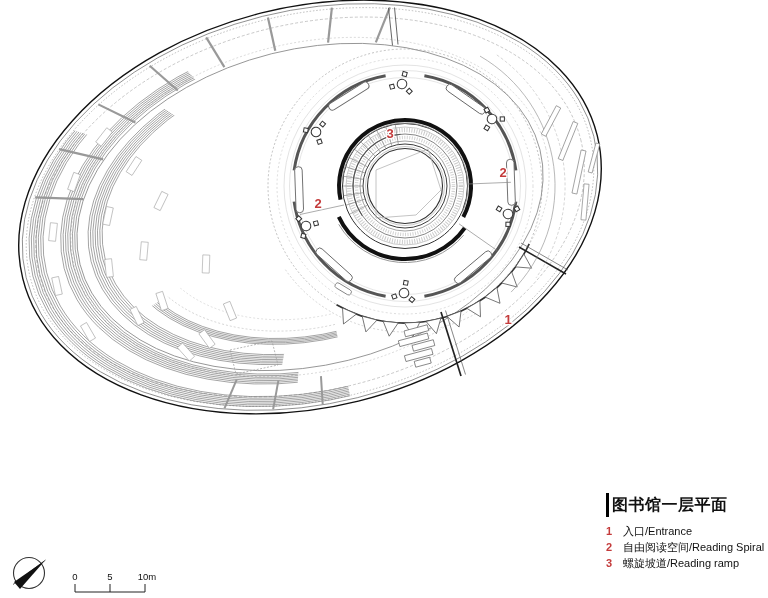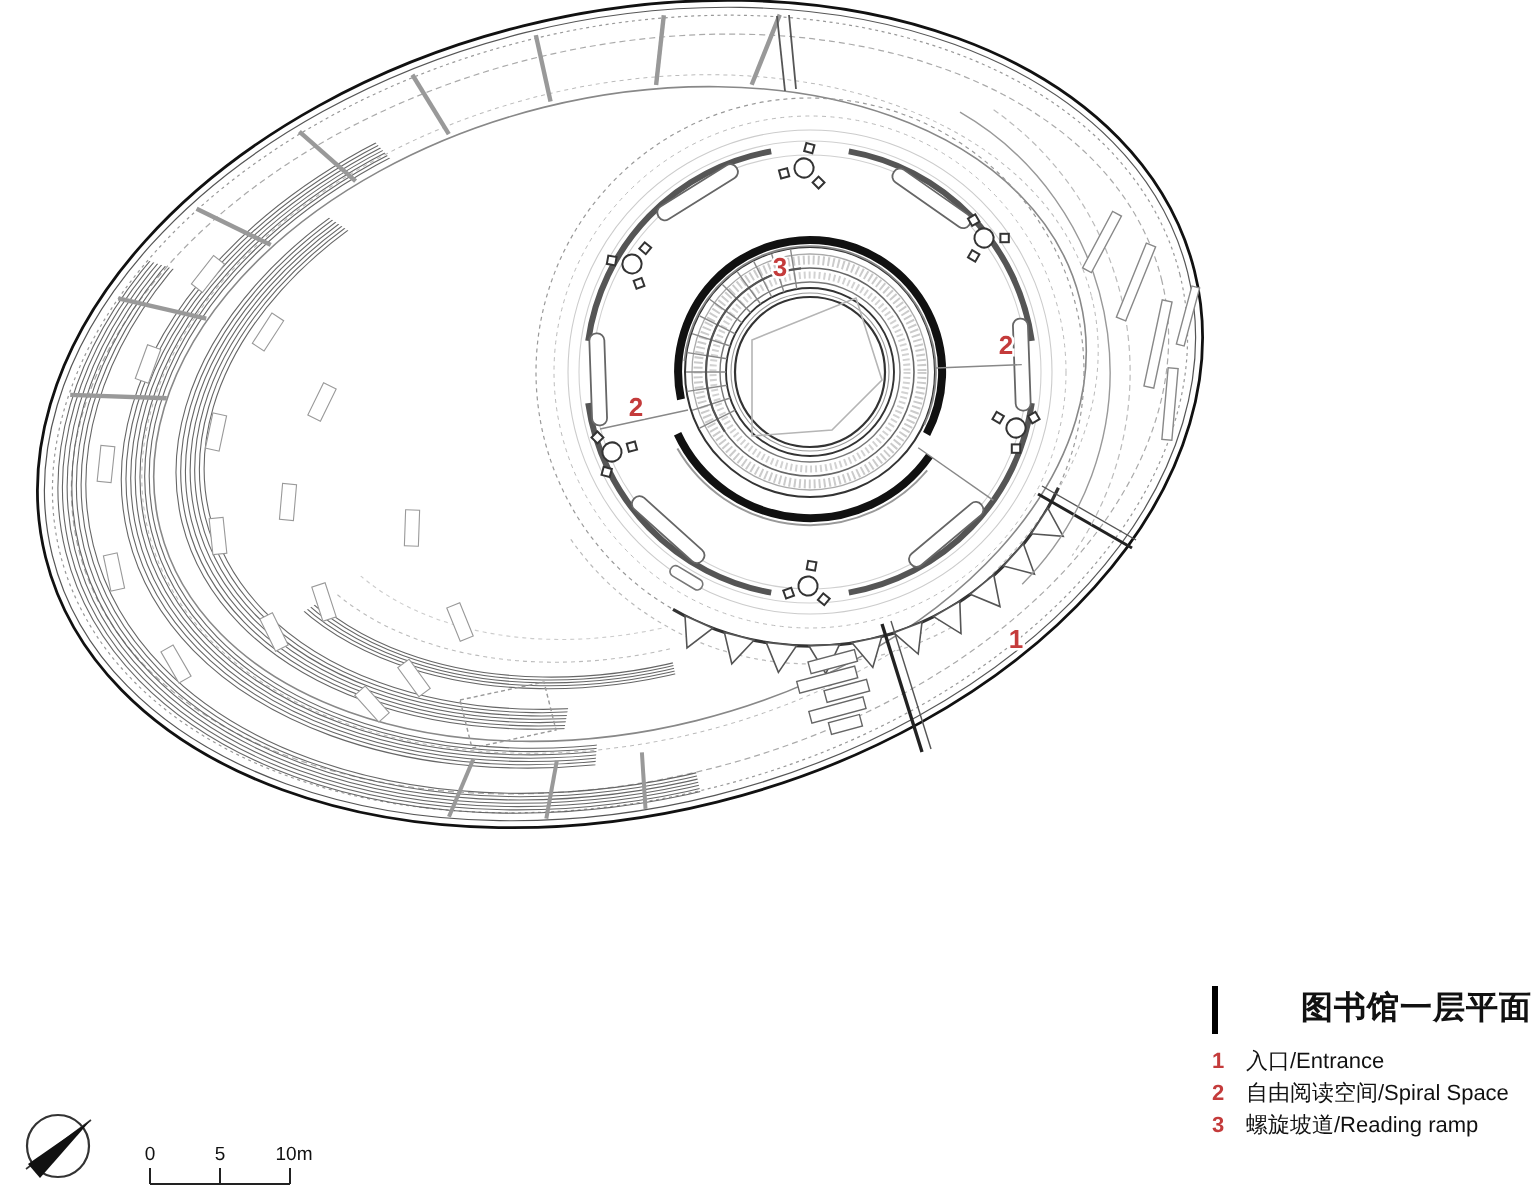--- a/index.html
+++ b/index.html
@@ -1,21 +1,21 @@
 <!DOCTYPE html>
 <html style="--accent: #c43b3b;"><head>
 <meta charset="utf-8">
 <style>
   html,body{margin:0;padding:0;background:#fff;}
   .stage{position:relative;width:768px;height:598px;background:#fff;overflow:hidden;
          font-family:"Liberation Sans",sans-serif;}
   .plan-svg{position:absolute;left:0;top:0;}
   .legend{position:absolute;left:606px;top:493px;width:160px;color:#111;}
-  .legend-title{border-left:3.5px solid #000;padding-left:19px;font-size:16px;
-                font-weight:bold;letter-spacing:.5px;line-height:24px;height:24px;white-space:nowrap;text-align:right;}
+  .legend-title{border-left:3.5px solid #000;padding-left:3px;font-size:16px;
+                font-weight:bold;letter-spacing:.5px;line-height:24px;height:24px;white-space:nowrap;}
   .legend-items{margin-top:6px;}
   .legend-row{display:flex;align-items:baseline;font-size:11px;line-height:16.2px;white-space:nowrap;}
   .legend-num{width:17px;flex:0 0 17px;font-weight:bold;color:var(--accent,#c43b3b);}
   .legend-label{color:#111;}
   .marker{font-weight:bold;font-size:13px;}
 </style>
 </head>
 <body>
 
 <div class="stage">
@@ -325,21 +325,21 @@
 
   <div class="legend">
     <div class="legend-title">图书馆一层平面</div>
     <div class="legend-items">
       <div class="legend-row">
         <span class="legend-num">1</span>
         <span class="legend-label">入口/Entrance</span>
       </div>
       <div class="legend-row">
         <span class="legend-num">2</span>
-        <span class="legend-label">自由阅读空间/Spiral Space</span>
+        <span class="legend-label">自由阅读空间/Reading Spiral</span>
       </div>
       <div class="legend-row">
         <span class="legend-num">3</span>
         <span class="legend-label">螺旋坡道/Reading ramp</span>
       </div>
     </div>
   </div>
 </div>
 
 </body></html>

